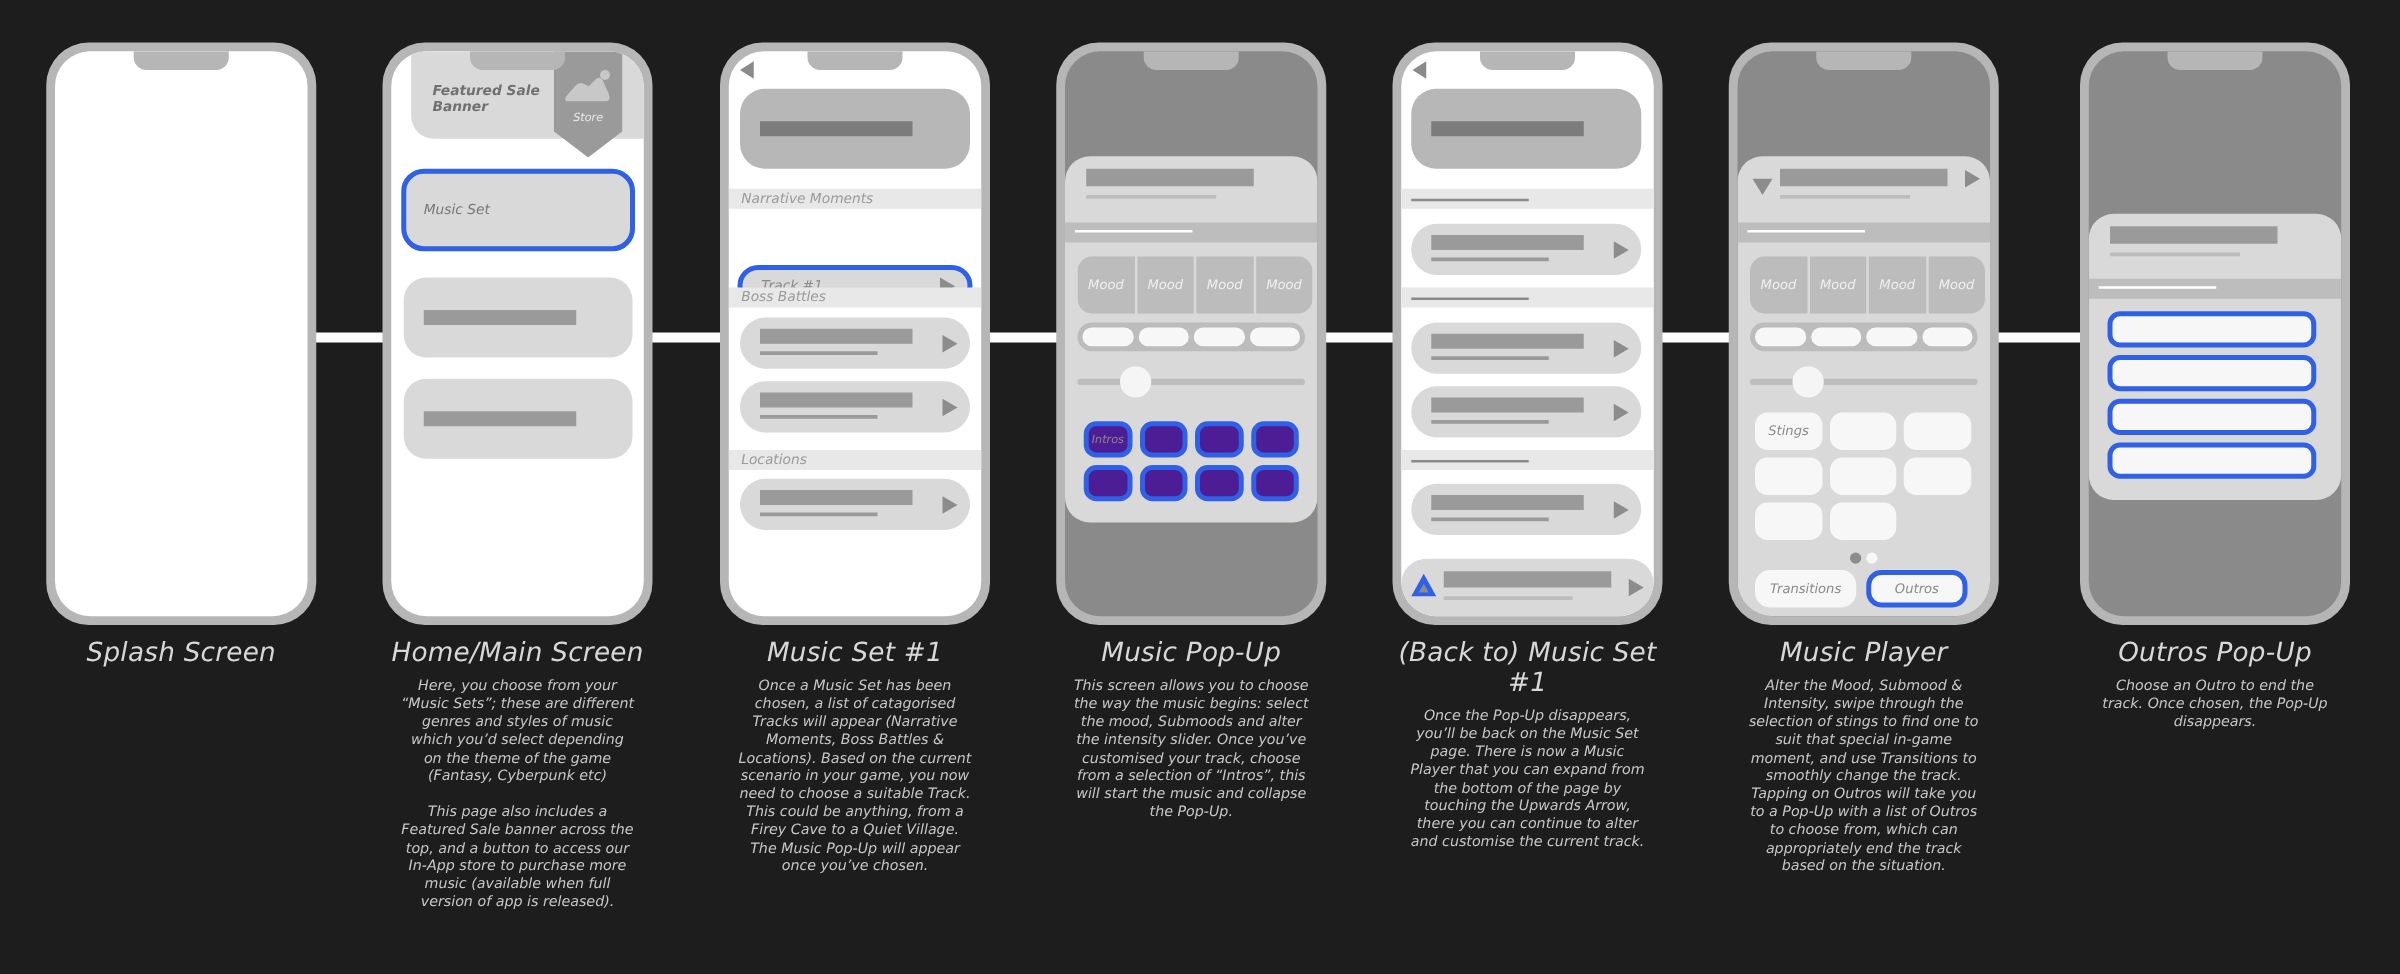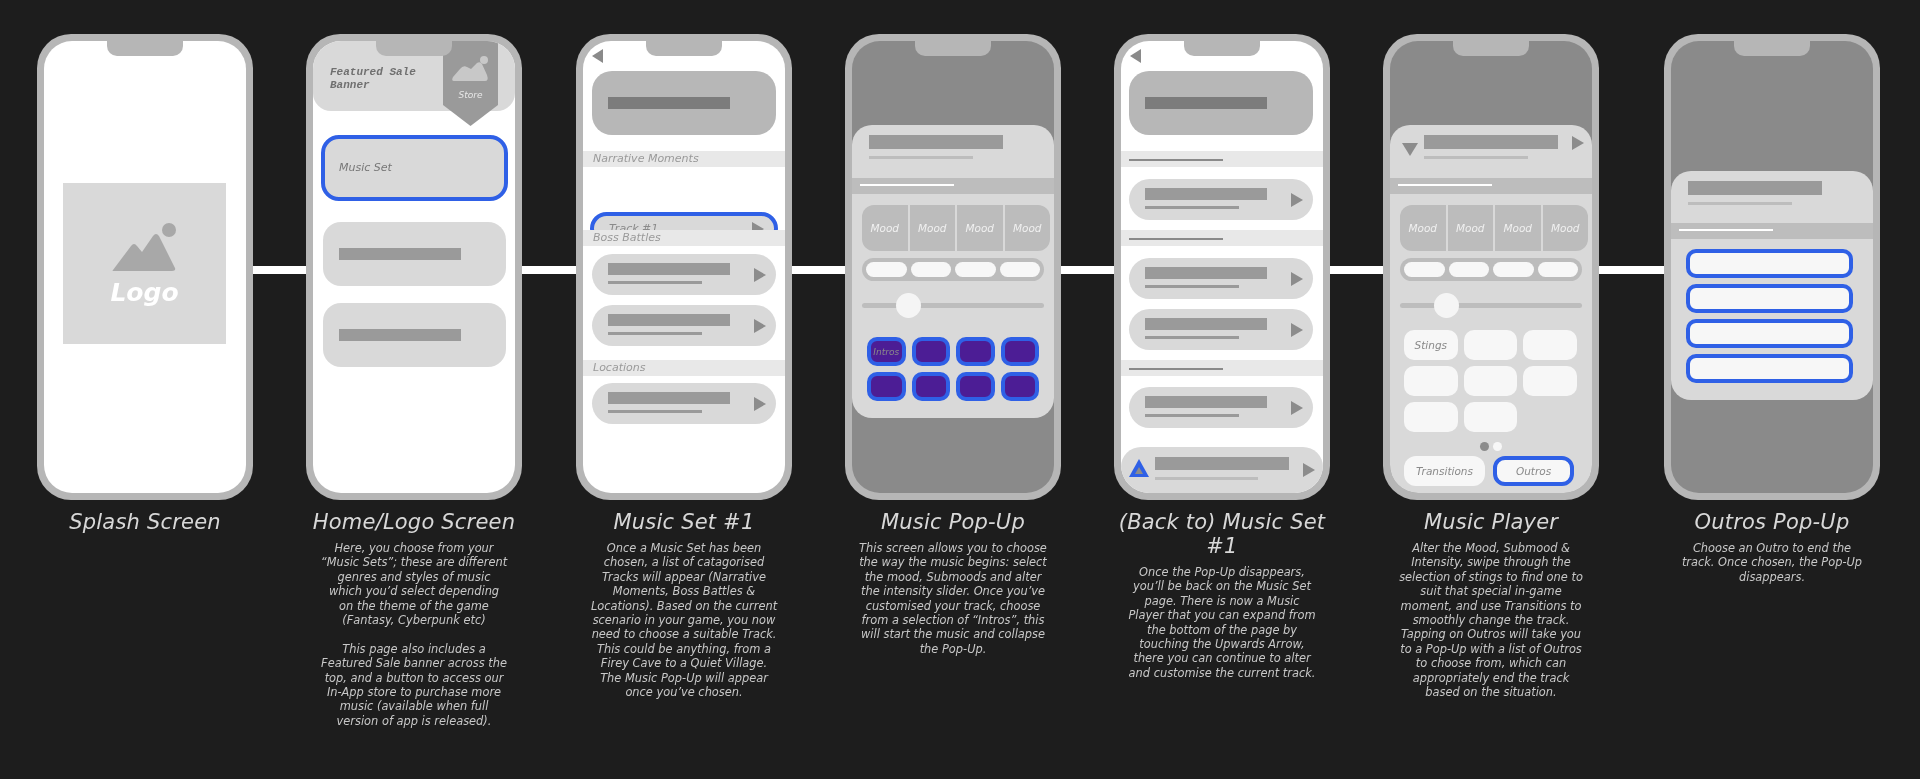--- a/index.html
+++ b/index.html
@@ -16,21 +16,21 @@
 
   .caption { text-align: center; color: #d8d8d8; font-style: italic; margin-top: 10px; }
   .caption .title { font-size: 21px; letter-spacing: 0.2px; }
   .caption .desc { font-size: 11.4px; line-height: 14.4px; color: #c8c8c8; margin-top: 7px; padding: 0 14px; white-space: pre-line; }
 
   
   .logo-box { position: absolute; left: 19px; top: 142px; width: 163px; height: 161px; background: #d9d9d9; display: flex; flex-direction: column; align-items: center; justify-content: center; }
   .logo-text { color: #ffffff; font-weight: bold; font-style: italic; font-size: 25px; margin-top: 2px; }
 
   
-  .banner { position: absolute; left: 0; top: 0; width: 100%; height: 70px; background: #d9d9d9; border-radius: 0 0 18px 18px; font-family: Liberation Mono, monospace; }
+  .banner { position: absolute; left: 16px; top: 0; width: 100%; height: 70px; background: #d9d9d9; border-radius: 0 0 18px 18px; }
   .banner-text { position: absolute; left: 17px; top: 25px; font-size: 11px; font-weight: bold; font-style: italic; color: #707070; line-height: 13px; width: 90px; }
   .store-tag { position: absolute; left: 130px; top: 0; width: 55px; height: 85px; }
   .store-label { position: absolute; left: 0; width: 55px; top: 49px; text-align: center; font-size: 9px; font-style: italic; color: #e8e8e8; }
   .card { position: absolute; left: 10px; width: 183px; height: 64px; background: #d9d9d9; border-radius: 18px; }
   .card.selected { border: 4px solid #2f60e6; }
   .card-label { position: absolute; left: 14px; top: 22px; font-size: 11px; font-style: italic; color: #777; }
   .bar-dark { position: absolute; background: #9a9a9a; }
   .bar-darker { position: absolute; background: #7c7c7c; }
   .bar-light { position: absolute; background: #a8a8a8; }
 
@@ -79,27 +79,20 @@
 </head>
 <body>
 
 <div class="canvas">
   <div class="connector"></div>
 
   <div class="col" style="left:37px;">
     <div class="phone">
       <div class="screen">
         <div class="notch"></div>
-        <div class="logo-box">
-          <svg width="72" height="56" viewBox="0 0 72 56">
-            <circle cx="60" cy="10" r="7" fill="#a8a8a8"></circle>
-            <path d="M4 50 L22 26 Q25 22 28 26 L33 32 L44 16 Q47 12 50 16 L66 48 Q67 51 63 51 L7 51 Q2 51 4 50 Z" fill="#a8a8a8"></path>
-          </svg>
-          <div class="logo-text">Logo</div>
-        </div>
       </div>
     </div>
     <div class="caption">
       <div class="title">Splash Screen</div>
     </div>
   </div>
 
   <div class="col" style="left:306px;">
     <div class="phone">
       <div class="screen">
@@ -122,21 +115,21 @@
         </div>
         <div class="card" style="top:181px;">
           <div class="bar-dark" style="left:16px;top:26px;width:122px;height:12px;"></div>
         </div>
         <div class="card" style="top:262px;">
           <div class="bar-dark" style="left:16px;top:26px;width:122px;height:12px;"></div>
         </div>
       </div>
     </div>
     <div class="caption">
-      <div class="title">Home/Logo Screen</div>
+      <div class="title">Home/Main Screen</div>
       <div class="desc">Here, you choose from your “Music Sets”; these are different genres and styles of music which you’d select depending on the theme of the game (Fantasy, Cyberpunk etc)
 
 This page also includes a Featured Sale banner across the top, and a button to access our In-App store to purchase more music (available when full version of app is released).</div>
     </div>
   </div>
 
   <div class="col" style="left:576px;">
     <div class="phone">
       <div class="screen">
         <div class="notch"></div>

